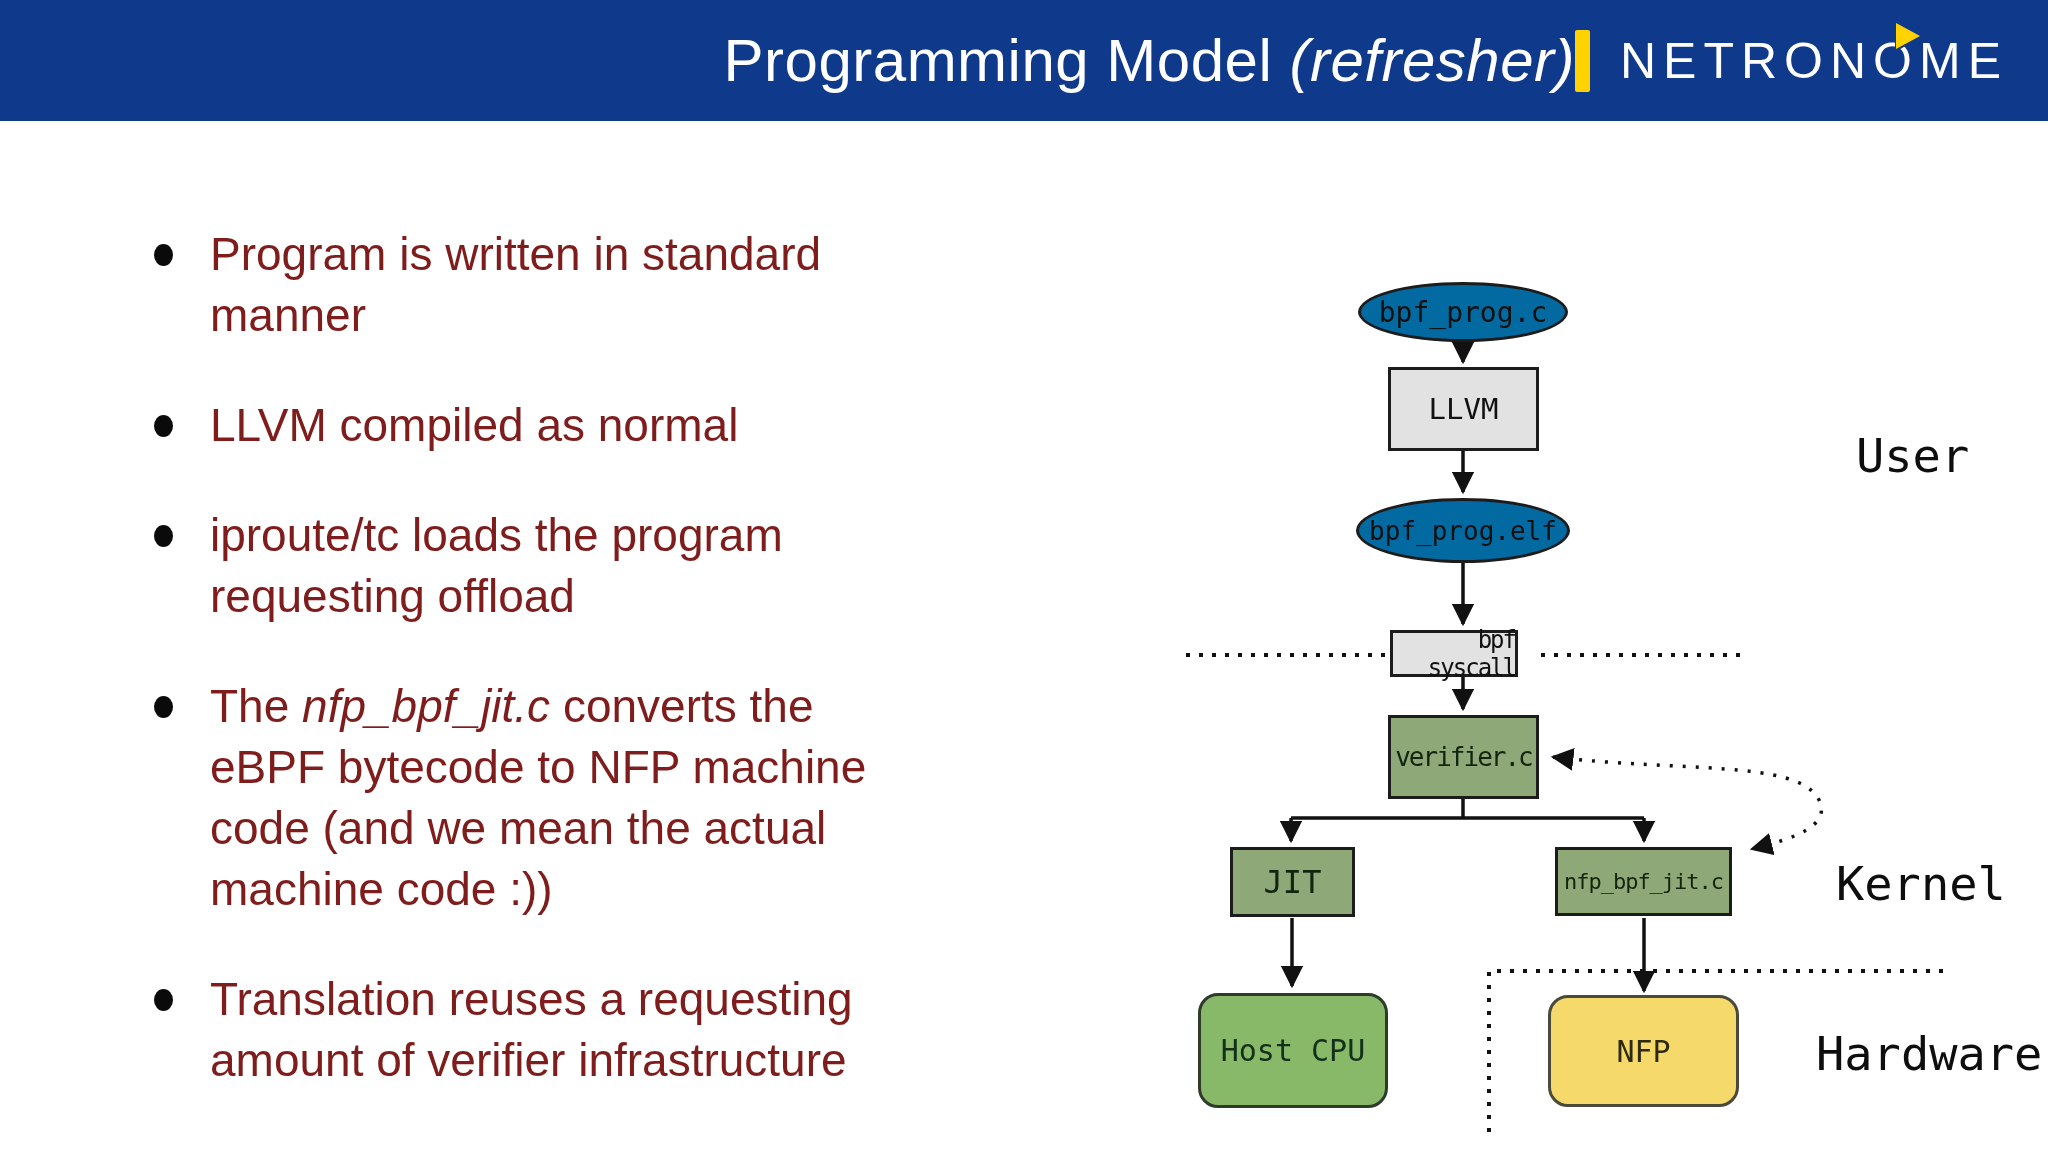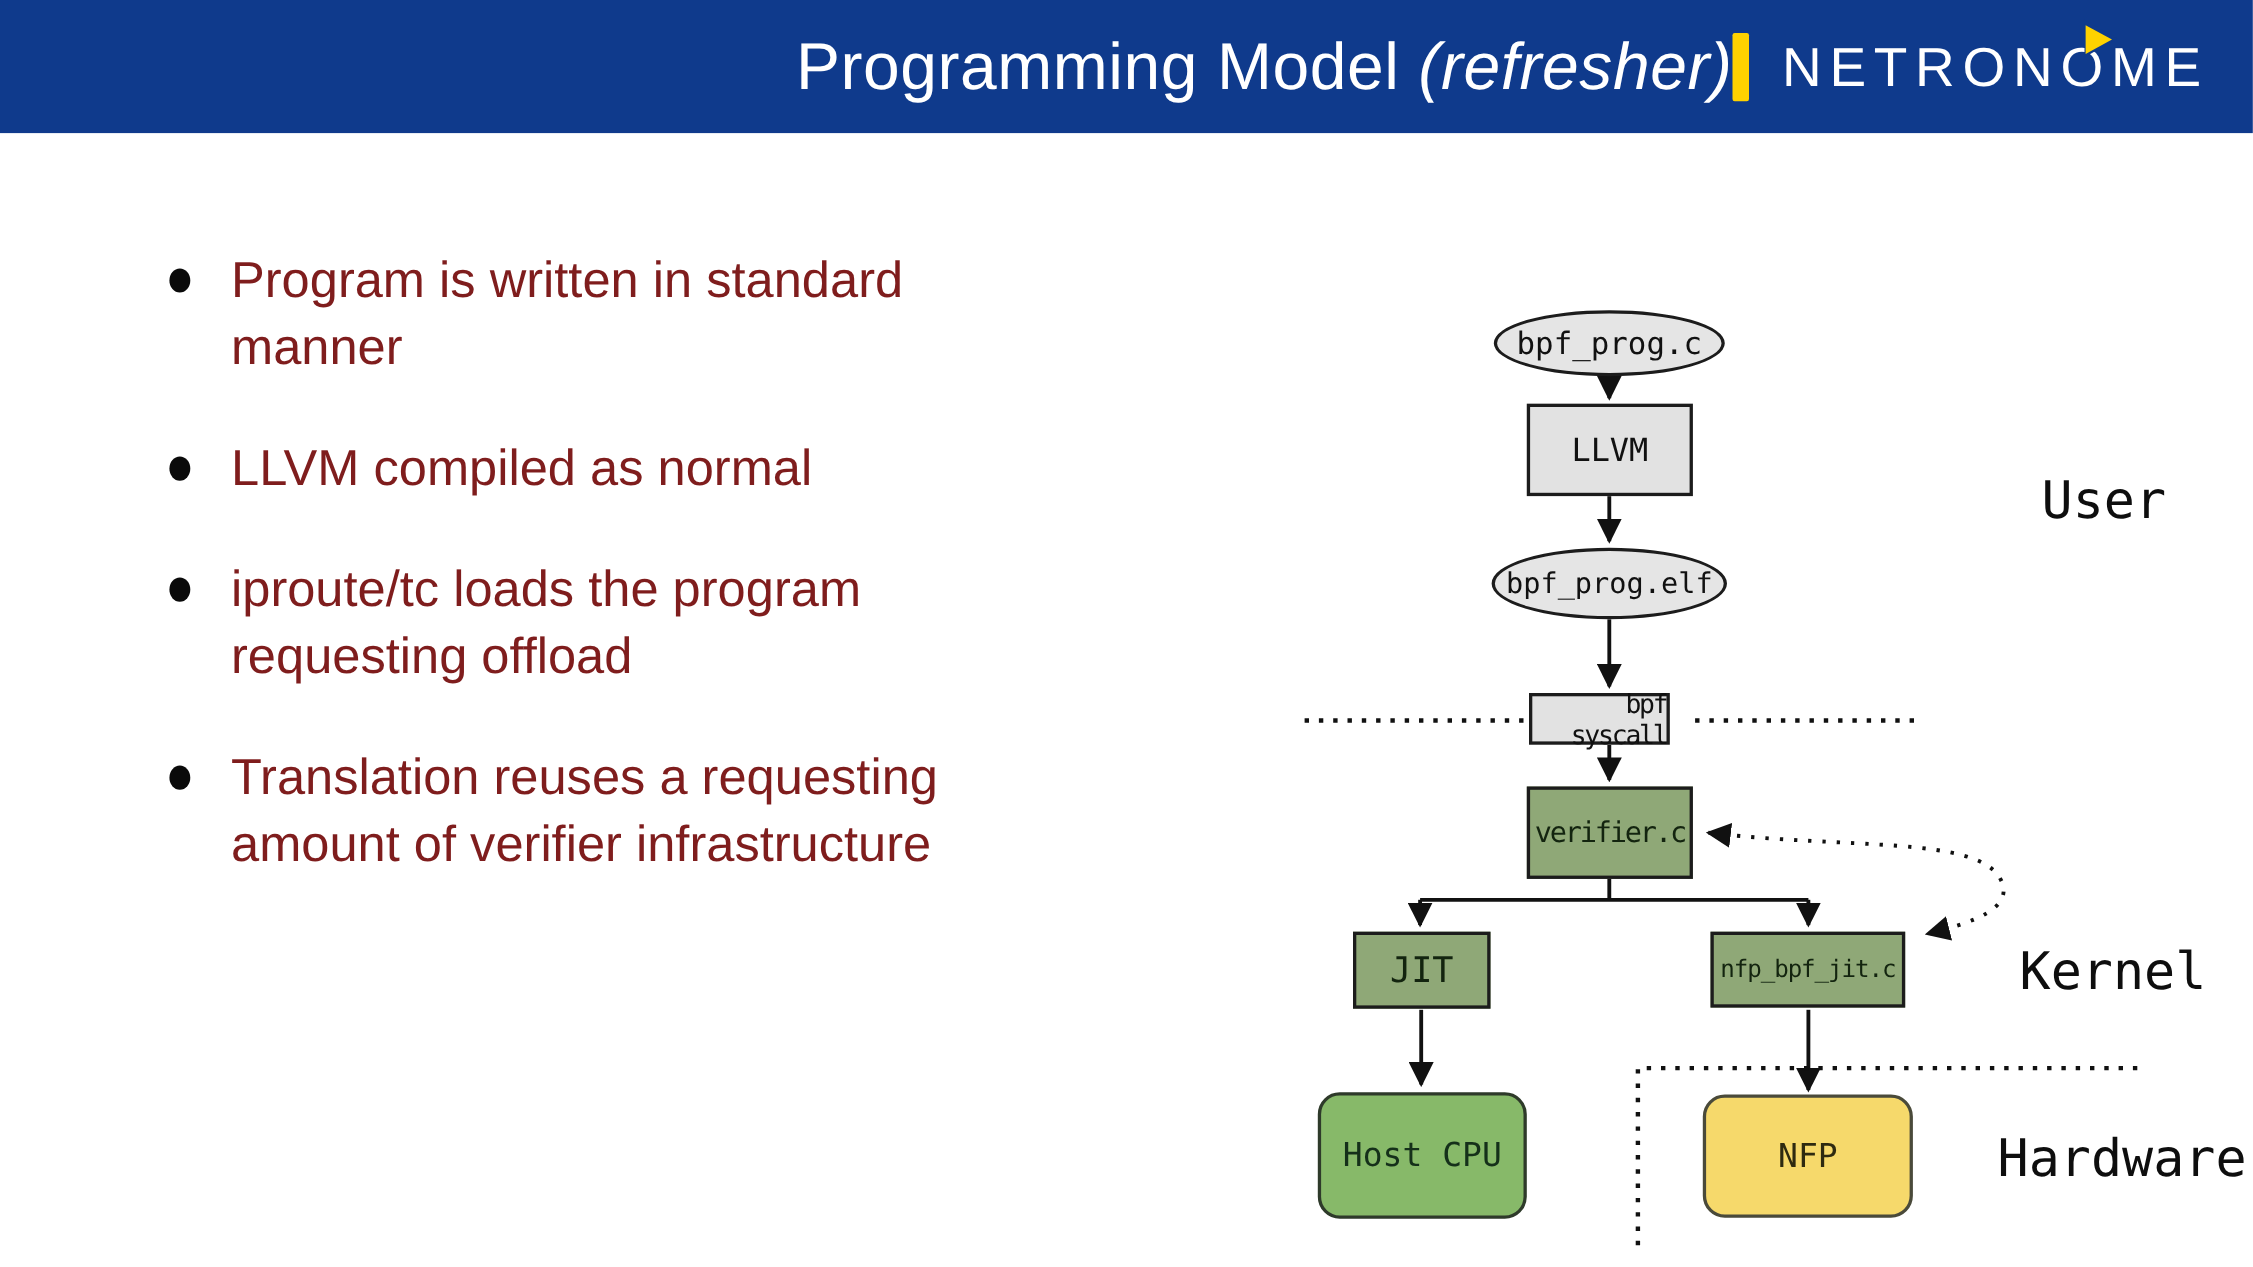--- a/index.html
+++ b/index.html
@@ -37,21 +37,21 @@
   .btxt{white-space:pre-line;}
   .bi{font-style:italic;}
   
   .diagram{position:absolute;left:0;top:0;width:2048px;height:1152px;pointer-events:none;}
   .dsvg{position:absolute;left:0;top:0;}
   .node{
     position:absolute;display:flex;align-items:center;justify-content:center;
     font-family:"DejaVu Sans Mono", monospace;color:#101c0c;box-sizing:border-box;
     background:#e2e2e2;border:3px solid #1c1c1c;
   }
-  .node.ellipse{border-radius:50%;background:#e5e5e5;color:#111;}
+  .node.ellipse{border-radius:50%;background:#0369a1;color:#111;}
   .node.gray{background:#e2e2e2;color:#111;}
   .node.green{background:#8fa877;color:#13240f;}
   .node.hostgreen{background:#87b969;border-radius:20px;border-color:#2e3a2a;color:#15301a;}
   .node.nfpyellow{background:#f6d96b;border-radius:20px;border-color:#4a4a3a;color:#2e2a10;}
   .region-label{
     position:absolute;font-family:"DejaVu Sans Mono", monospace;font-size:47px;
     color:#0e0e0e;letter-spacing:0;white-space:nowrap;
   }
 </style>
 </head>
@@ -66,20 +66,24 @@
       <span>ME</span>
   </div>
 </div>
 
 <ul class="bullets">
   <li><span class="btxt">Program is written in standard
 manner</span></li>
   <li><span class="btxt">LLVM compiled as normal</span></li>
   <li><span class="btxt">iproute/tc loads the program
 requesting offload</span></li>
+  <li><span class="btxt"><span>The </span><span class="bi">nfp_bpf_jit.c</span><span> converts the
+eBPF bytecode to NFP machine
+code (and we mean the actual
+machine code :))</span></span></li>
   <li><span class="btxt">Translation reuses a requesting
 amount of verifier infrastructure</span></li>
 </ul>
 
 <div class="diagram">
 
   <svg class="dsvg" width="2048" height="1152" viewBox="0 0 2048 1152">
     <defs>
       <marker id="arr" viewBox="0 0 10 10" refX="9" refY="5" markerWidth="6.5" markerHeight="6.5" orient="auto-start-reverse">
         <path d="M0,0 L10,5 L0,10 z" fill="#111"></path>

